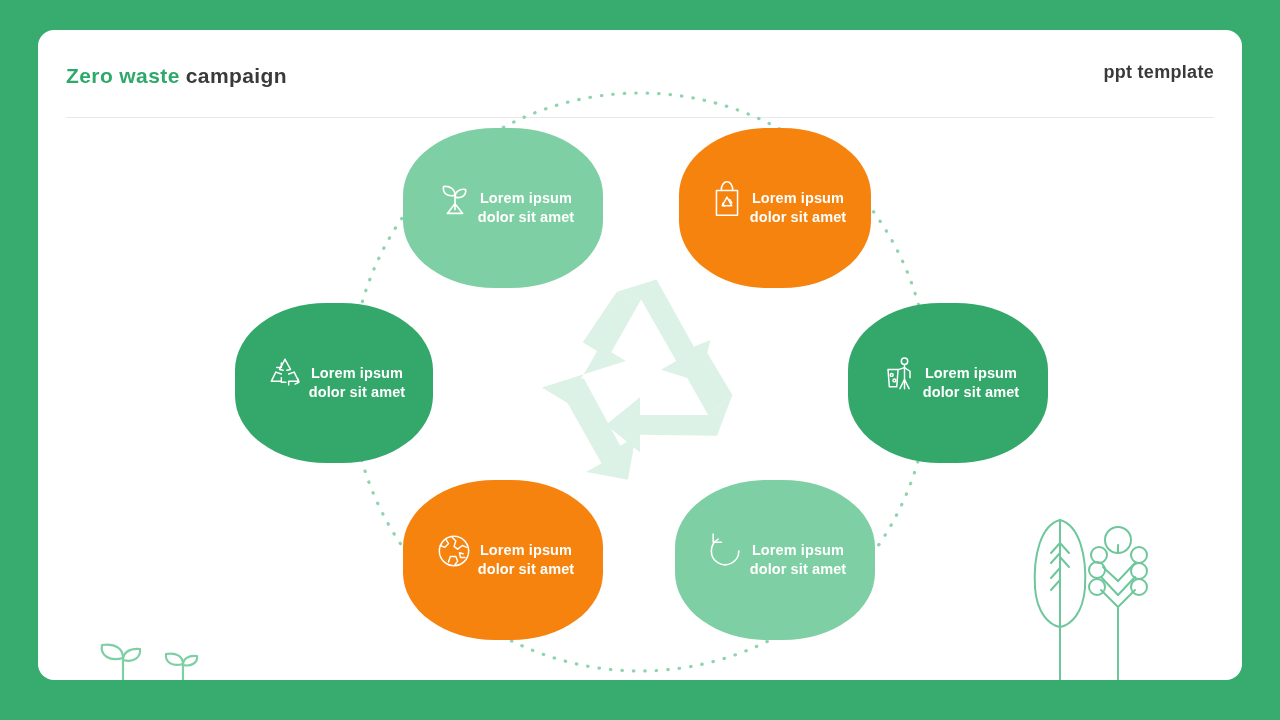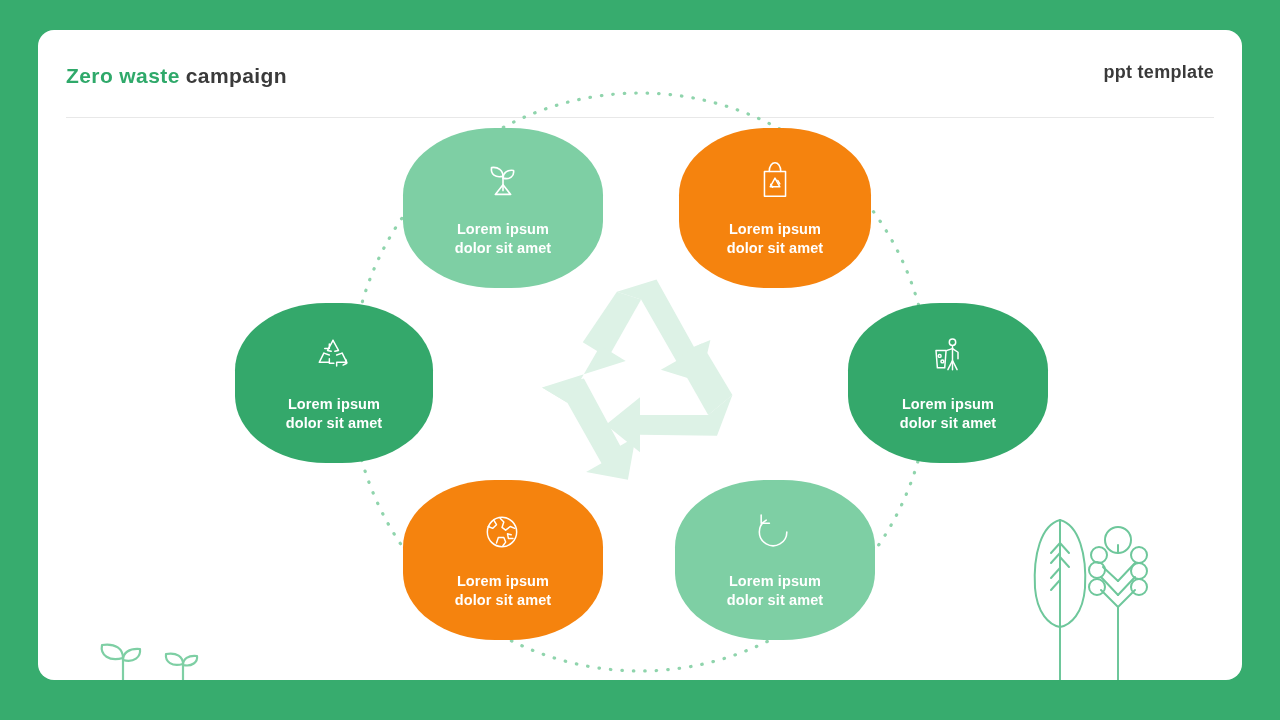--- a/index.html
+++ b/index.html
@@ -75,21 +75,21 @@
   .ring-svg, .center-svg, .deco-svg {
     position: absolute;
     pointer-events: none;
   }
 
   
   .node {
     position: absolute;
     border-radius: 46% 46% 46% 46% / 42% 42% 42% 42%;
     display: flex;
-    flex-direction: column;
+    flex-direction: row;
     align-items: center;
     justify-content: center;
   }
   .node-icon {
     width: 46px;
     height: 46px;
     margin-bottom: 16px;
   }
   .node-icon svg { display: block; }
   .node-label {

